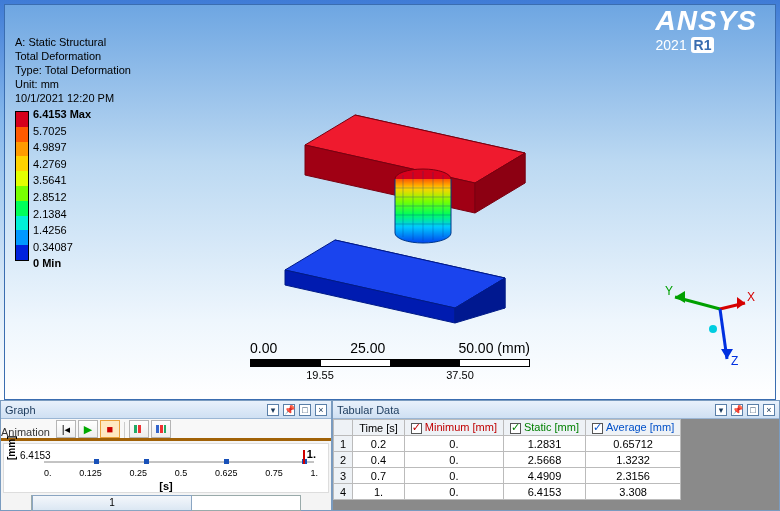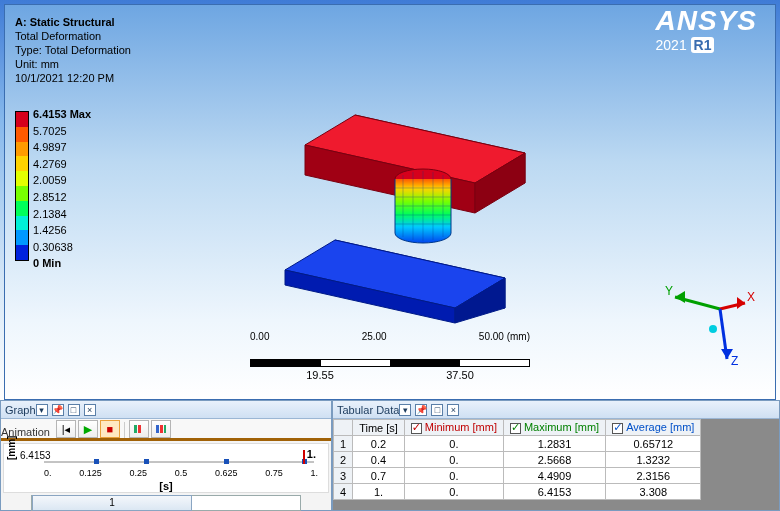--- a/index.html
+++ b/index.html
@@ -5,46 +5,46 @@
   * { box-sizing: border-box; margin: 0; padding: 0; }
   body { width: 780px; height: 511px; font-family: Arial, sans-serif; font-size: 11px; position: relative; overflow: hidden; background: #fff; }
 
   .main-viewport {
     position: absolute; left: 0; top: 0; width: 780px; height: 400px;
     background: linear-gradient(to bottom, #3f7bd6 0%, #86b8ec 30%, #d5e7f7 70%, #ffffff 100%);
   }
   .viewport-inner { position: absolute; left: 4px; top: 4px; right: 4px; bottom: 0; background: linear-gradient(to bottom, #6ea6e2 0%, #bcd9f2 40%, #eef6fd 80%, #ffffff 100%); border: 1px solid #3a6db0; }
 
   .info-block { position: absolute; left: 10px; top: 10px; color: #000; line-height: 14px; }
-  .info-block .title { font-weight: bold; }
+  .info-block .title { font-weight: normal; margin-top: 20px; }
 
   .logo { position: absolute; right: 18px; top: 0; color: #fff; text-align: left; font-style: italic; font-weight: bold; margin-left: 43px; }
   .logo .brand { font-size: 28px; letter-spacing: 1px; }
   .logo .ver { font-size: 14px; font-weight: normal; font-style: normal; }
   .logo .ver .r1 { background: #fff; color: #3a6db0; border-radius: 3px; padding: 0 3px; font-weight: bold; }
 
   .legend { position: absolute; left: 10px; top: 106px; }
   .legend-bar { width: 14px; height: 150px; border: 1px solid #000; display: flex; flex-direction: column; }
   .legend-bar div { flex: 1; }
   .legend-labels { position: absolute; left: 18px; top: -5px; line-height: 16.6px; }
   .legend-labels div { white-space: nowrap; }
   .legend-labels .bold { font-weight: bold; }
 
   .triad { position: absolute; right: 20px; bottom: 30px; width: 100px; height: 90px; }
   .scale-bar { position: absolute; left: 50%; bottom: 18px; transform: translateX(-50%); text-align: center; }
-  .sb-nums { display: flex; justify-content: space-between; width: 280px; font-size: 10px; margin-bottom: 17px; }
+  .sb-nums { display: flex; justify-content: space-between; width: 280px; font-size: 14px; margin-bottom: 3px; }
   .sb-bar { width: 280px; height: 8px; display: flex; border: 1px solid #000; }
   .sb-bar div { flex: 1; }
   .sb-subnums { display: flex; justify-content: space-around; width: 280px; font-size: 11px; margin-top: 2px; }
 
   .model { position: absolute; left: 260px; top: 100px; }
 
   
   .panel { position: absolute; border: 1px solid #7a9bbf; background: #f4f4f4; }
-  .panel-header { height: 18px; background: linear-gradient(#e9f1fb,#cfe0f3); border-bottom: 1px solid #9bb6d4; display: flex; align-items: center; padding: 0 4px; font-size: 11px; color: #1b3a5c; justify-content: flex-start; }
+  .panel-header { height: 18px; background: linear-gradient(#e9f1fb,#cfe0f3); border-bottom: 1px solid #9bb6d4; display: flex; align-items: center; padding: 0 4px; font-size: 11px; color: #1b3a5c; justify-content: space-between; }
   .panel-header .right { display: flex; gap: 4px; }
   .hicon { width: 12px; height: 12px; border: 1px solid #5a7fa8; background: #fff; font-size: 9px; line-height: 10px; text-align: center; cursor: pointer; }
 
   #graph-panel { left: 0; top: 400px; width: 332px; height: 111px; }
   #tab-panel { left: 332px; top: 400px; width: 448px; height: 111px; }
 
   .anim-toolbar { height: 22px; background: #f8f8f8; border-bottom: 3px solid #a16207; display: flex; align-items: flex-end; padding: 0 0; gap: 2px; }
   .anim-label { color: #333; margin-right: 4px; }
   .tbtn { width: 20px; height: 18px; border: 1px solid #b5b5b5; background: linear-gradient(#fff,#eee); display: flex; align-items: center; justify-content: center; cursor: pointer; }
   .tbtn.active { border-color: #e9a13b; background: #ffe9c2; }
@@ -104,25 +104,25 @@
           <div style="background:#00ff5a"></div>
           <div style="background:#00f0d7"></div>
           <div style="background:#0099ff"></div>
           <div style="background:#0022dd"></div>
       </div>
       <div class="legend-labels">
         <div class="bold">6.4153 Max</div>
         <div>5.7025</div>
         <div>4.9897</div>
         <div>4.2769</div>
-        <div>2.0059</div>
+        <div>3.5641</div>
         <div>2.8512</div>
         <div>2.1384</div>
         <div>1.4256</div>
-        <div>0.30638</div>
+        <div>0.34087</div>
         <div class="bold">0 Min</div>
       </div>
     </div>
 
     <div class="model">
       <svg width="300" height="220" viewBox="0 0 300 220">
 
         <g>
           <polygon points="90,10 260,48 260,78 90,40" fill="#d6001c" stroke="#7a0010"></polygon>
           <polygon points="40,40 210,78 260,48 90,10" fill="#ef1a2e" stroke="#7a0010"></polygon>
@@ -279,21 +279,21 @@
       <span class="hicon">×</span>
     </span>
   </div>
   <div class="tabular-body">
     <table class="tdat">
       <tbody>
           <tr>
         <th class="rownum"></th>
         <th>Time [s]</th>
         <th class="min"><span class="chk"></span><span>Minimum [mm]</span></th>
-        <th class="max"><span class="chk"></span><span>Maximum [mm]</span></th>
+        <th class="max"><span class="chk"></span><span>Static [mm]</span></th>
         <th class="avg"><span class="chk"></span><span>Average [mm]</span></th>
       </tr>
       <tr>
             <td class="rownum">1</td>
             <td>0.2</td>
             <td>0.</td>
             <td>1.2831</td>
             <td>0.65712</td>
           </tr>
       <tr>

